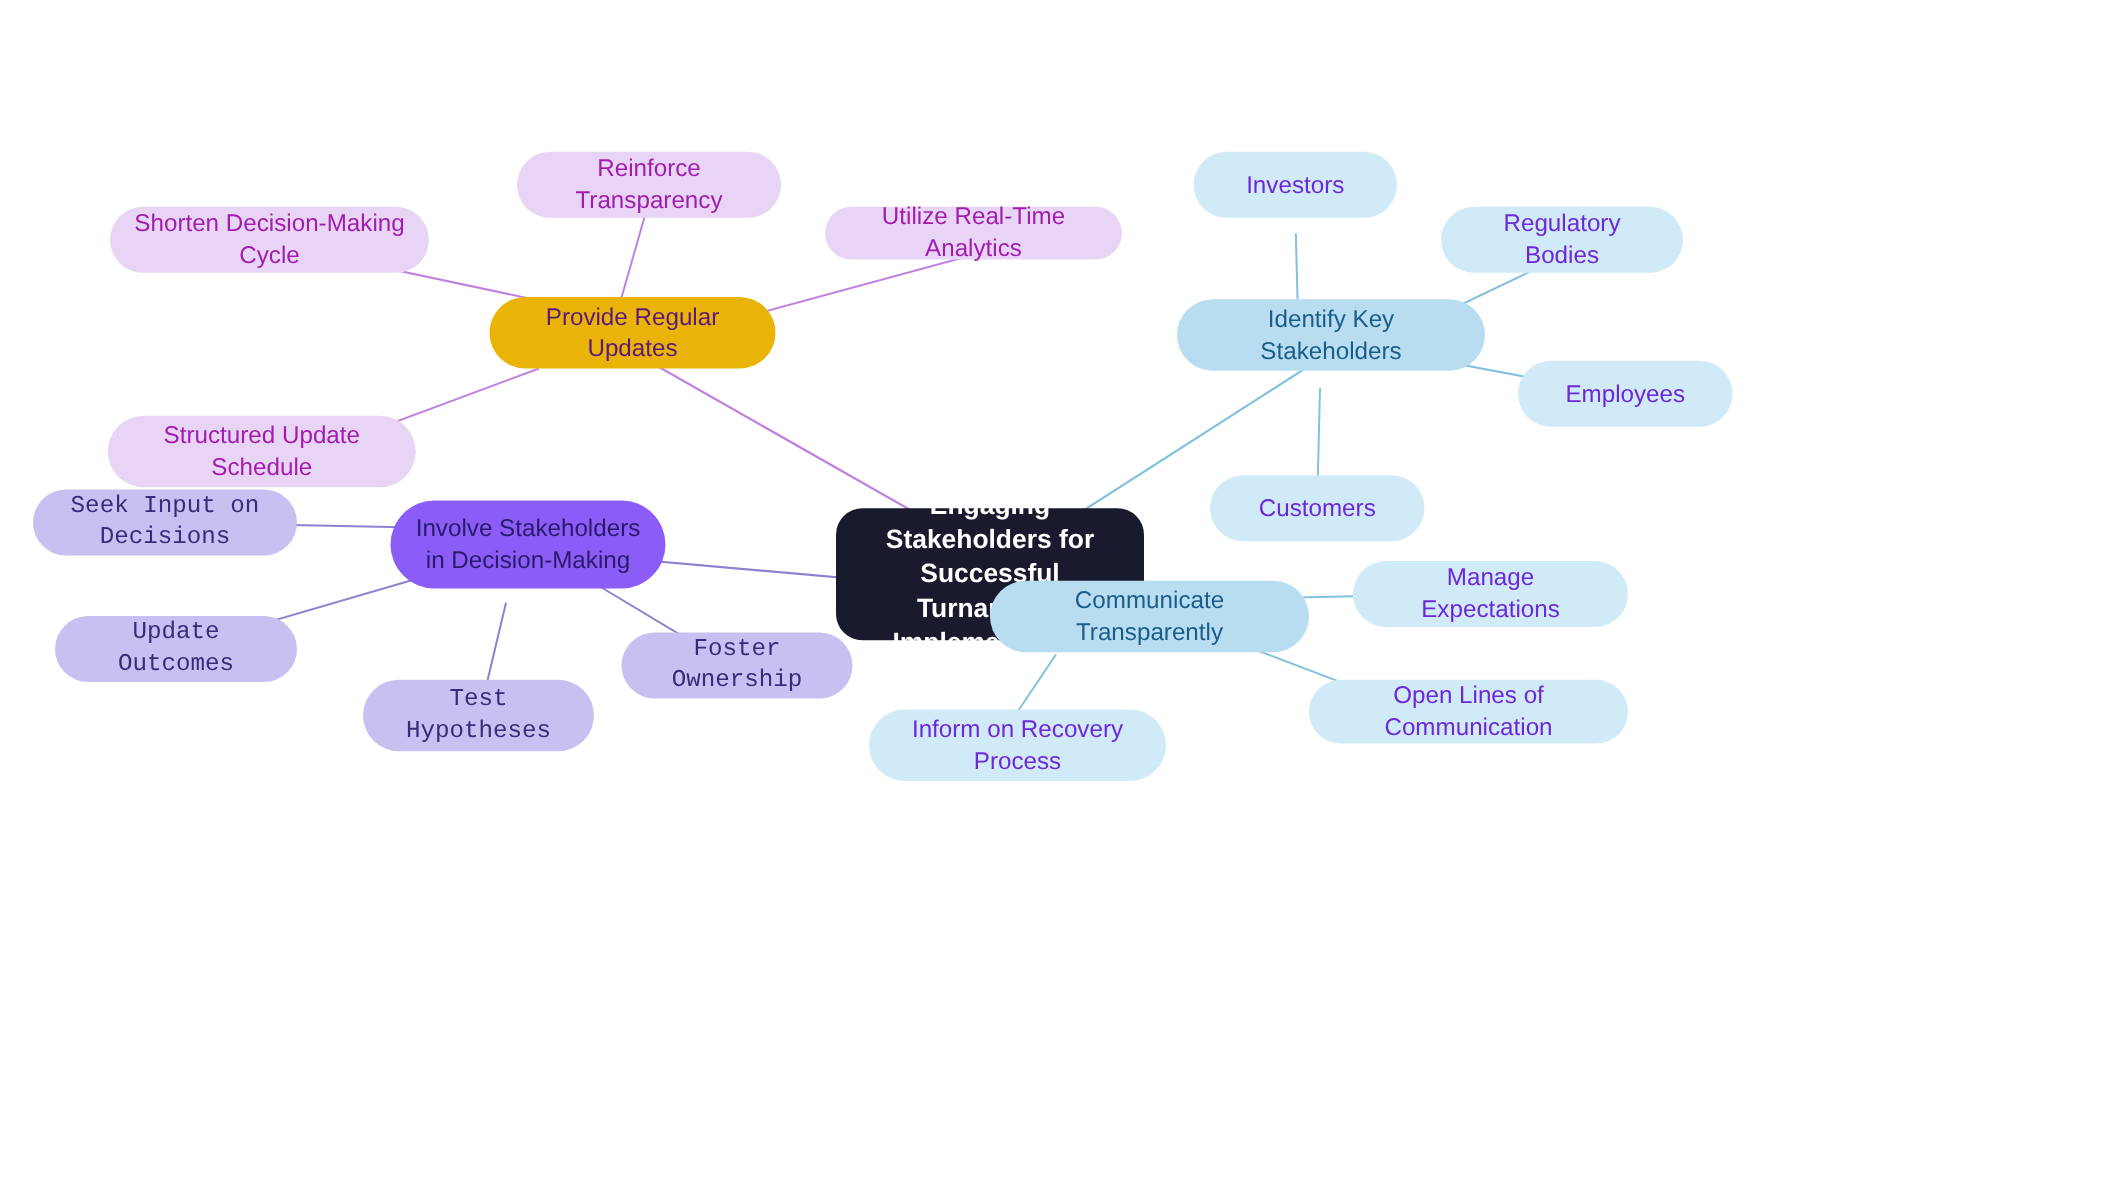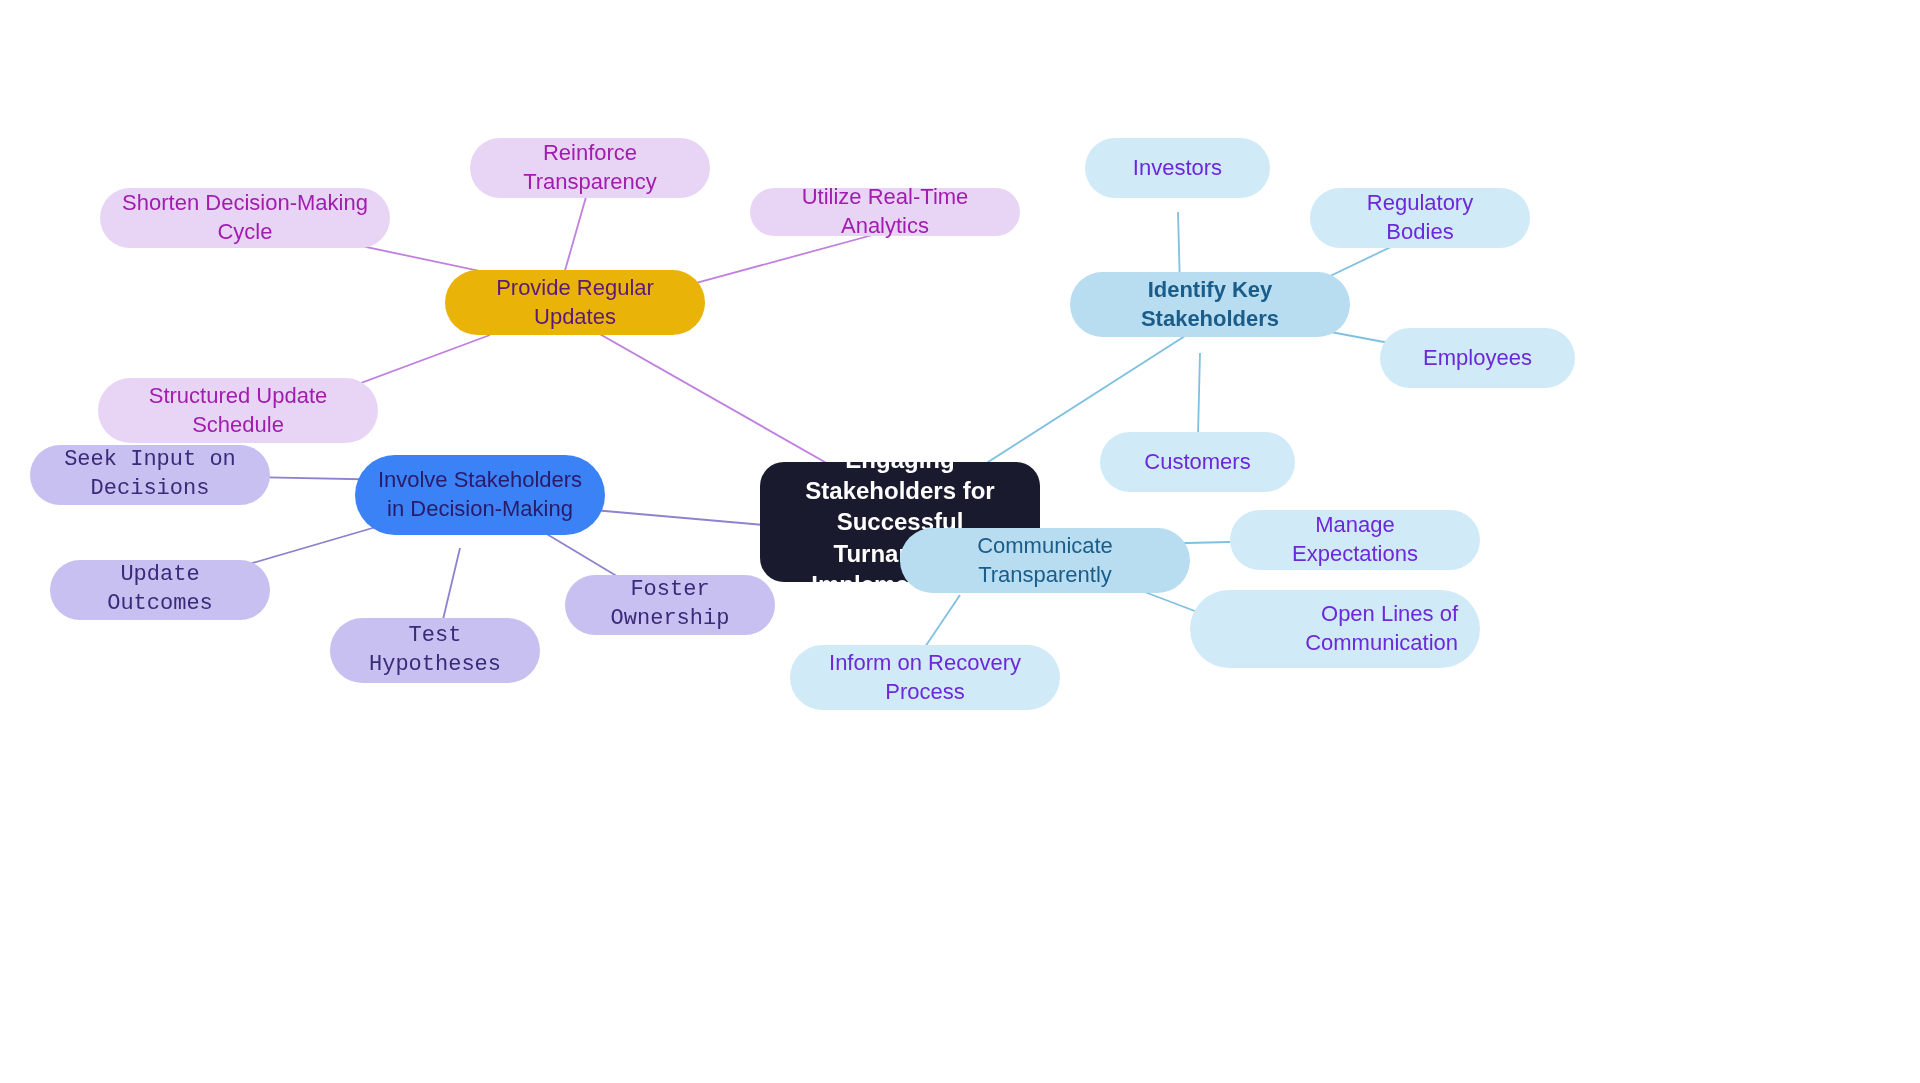--- a/index.html
+++ b/index.html
@@ -58,21 +58,21 @@
     .node-blue-mid {
       background: #b8ddf0;
       color: #1a5c8a;
     }
     .node-lavender {
       background: #c8c0f0;
       color: #3a2a7a;
       font-family: Liberation Mono, monospace;
     }
     .node-lavender-mid {
-      background: #3b82f6;
+      background: #8b5cf6;
       color: #2a1a6a;
     }
   </style>
 </head>
 <body>
 
 <svg id="connections" xmlns="http://www.w3.org/2000/svg">
 
   <line x1="830" y1="465" x2="575" y2="320" stroke="#c080e0" stroke-width="2"></line>
 
@@ -117,29 +117,29 @@
 <div class="node node-lavender-mid" style="left:355px; top:455px; width:250px; height:80px;">Involve Stakeholders in Decision-Making</div>
 
 <div class="node node-lavender" style="left:30px; top:445px; width:240px; height:60px;">Seek Input on Decisions</div>
 
 <div class="node node-lavender" style="left:50px; top:560px; width:220px; height:60px;">Update Outcomes</div>
 
 <div class="node node-lavender" style="left:330px; top:618px; width:210px; height:65px;">Test Hypotheses</div>
 
 <div class="node node-lavender" style="left:565px; top:575px; width:210px; height:60px;">Foster Ownership</div>
 
-<div class="node node-blue-mid" style="left:1070px; top:272px; width:280px; height:65px;font-weight:bold;">Identify Key Stakeholders</div>
+<div class="node node-blue-mid" style="left:1070px; top:272px; width:280px; height:65px;">Identify Key Stakeholders</div>
 
 <div class="node node-blue" style="left:1085px; top:138px; width:185px; height:60px;">Investors</div>
 
 <div class="node node-blue" style="left:1310px; top:188px; width:220px; height:60px;">Regulatory Bodies</div>
 
 <div class="node node-blue" style="left:1380px; top:328px; width:195px; height:60px;">Employees</div>
 
 <div class="node node-blue" style="left:1100px; top:432px; width:195px; height:60px;">Customers</div>
 
 <div class="node node-blue-mid" style="left:900px; top:528px; width:290px; height:65px;">Communicate Transparently</div>
 
 <div class="node node-blue" style="left:1230px; top:510px; width:250px; height:60px;">Manage Expectations</div>
 
-<div class="node node-blue" style="left:1190px; top:590px; width:290px; height:78px;text-align:right;">Open Lines of Communication</div>
+<div class="node node-blue" style="left:1190px; top:618px; width:290px; height:58px;">Open Lines of Communication</div>
 
 <div class="node node-blue" style="left:790px; top:645px; width:270px; height:65px;">Inform on Recovery Process</div>
 
 </body></html>

